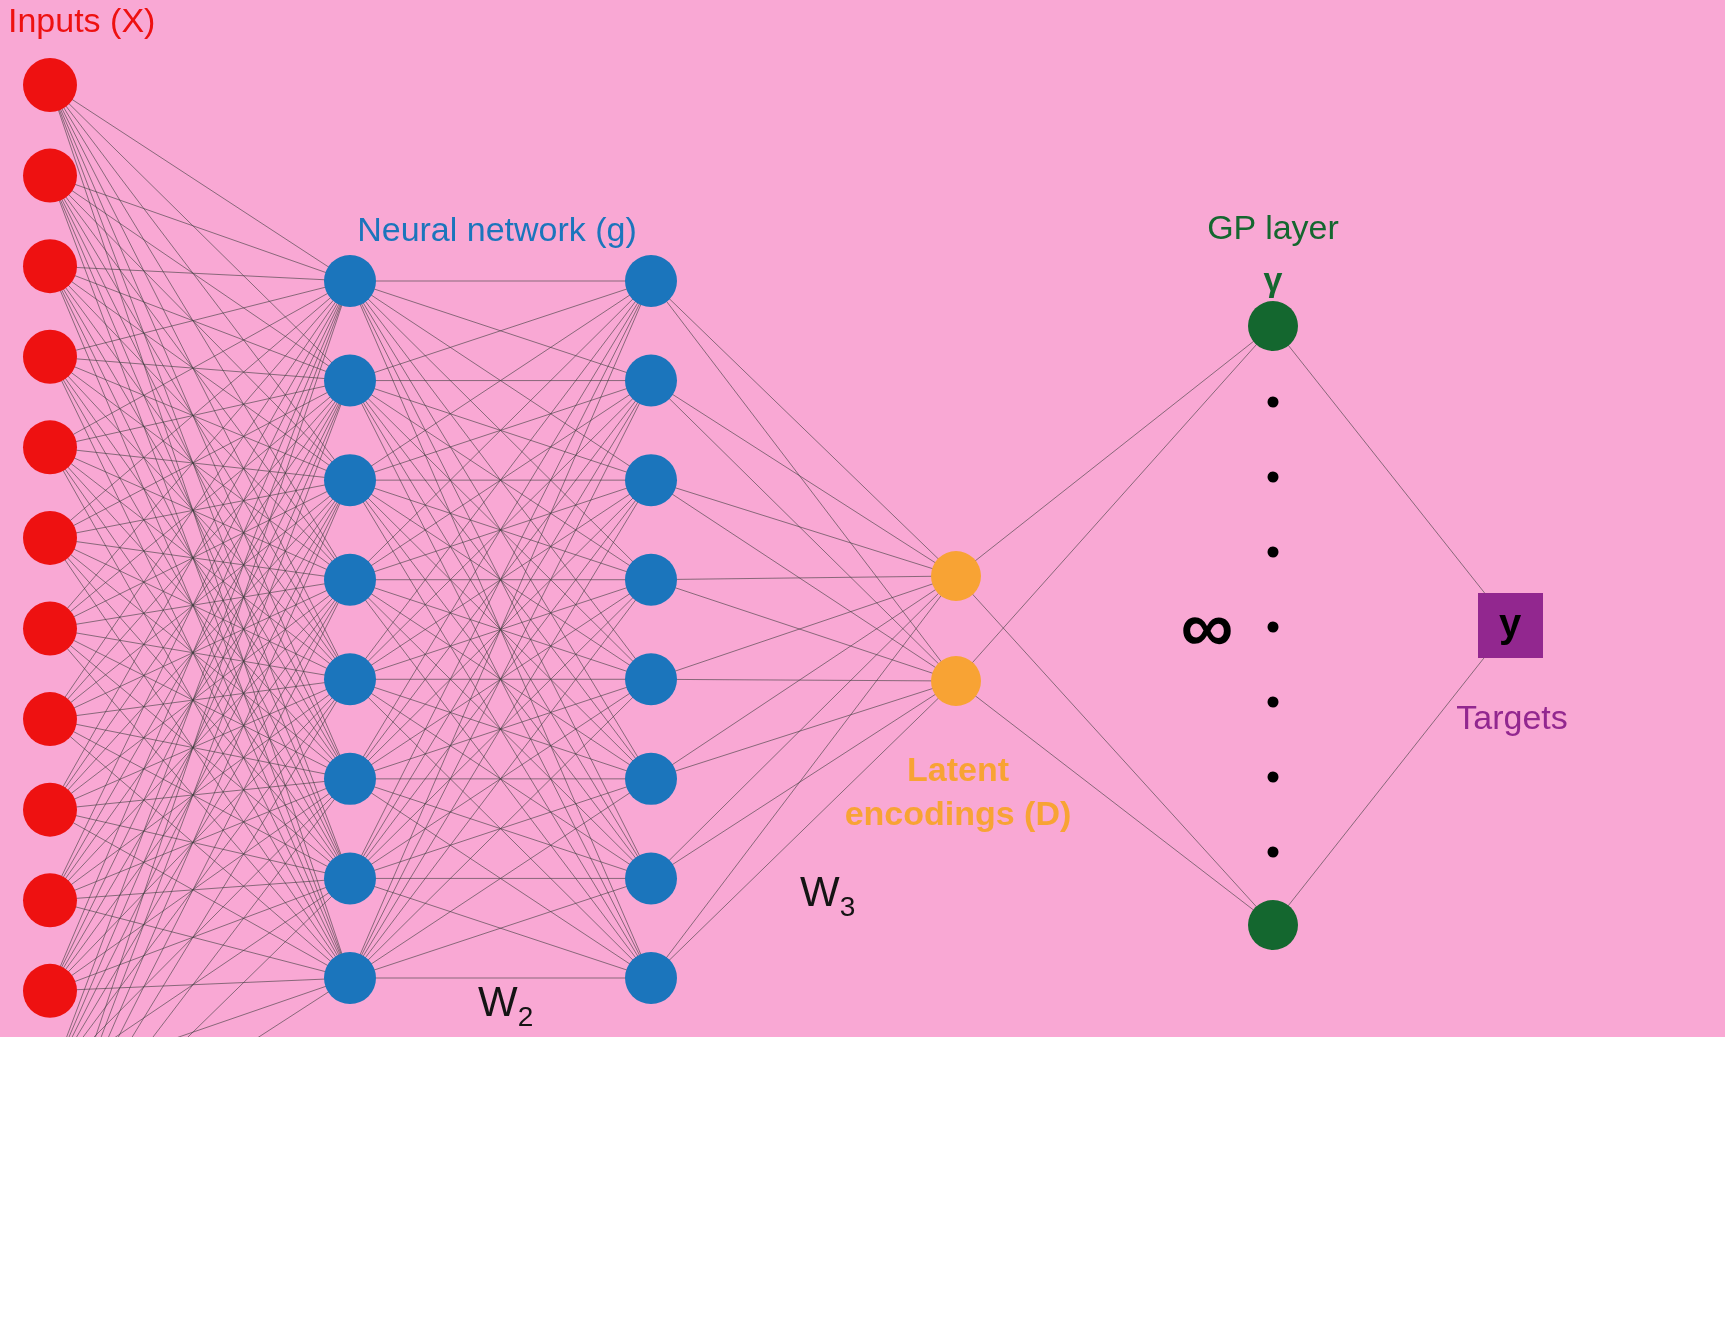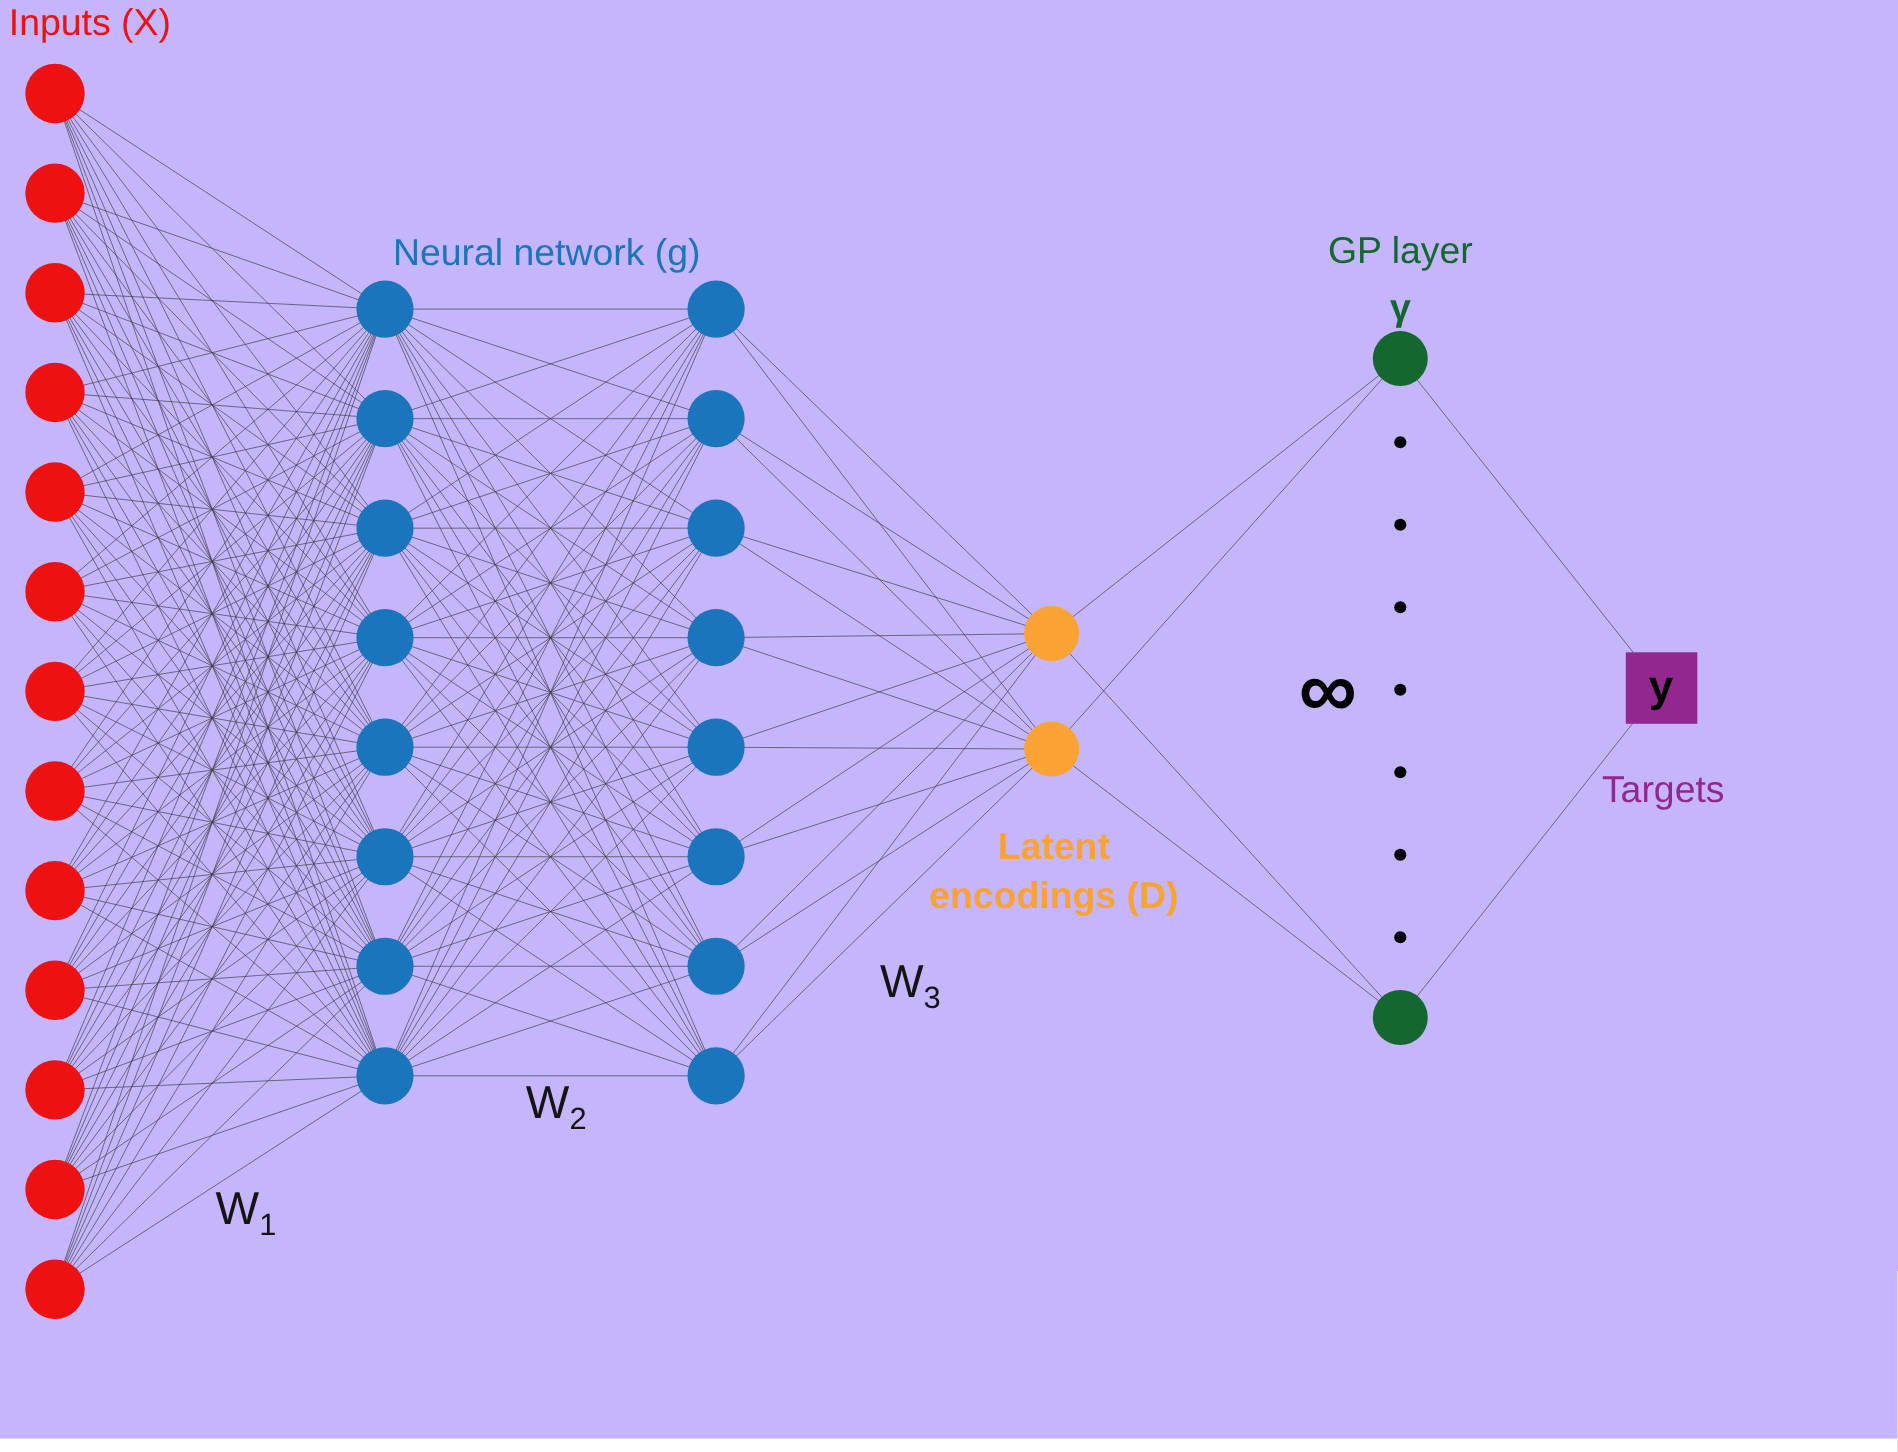--- a/index.html
+++ b/index.html
@@ -1,16 +1,16 @@
 <!DOCTYPE html>
 <html><head>
 <meta charset="utf-8">
 <style>
   html,body{margin:0;padding:0;background:#ffffff;}
-  .canvas{position:relative;width:1725px;height:1308px;background:#c4b5fd;overflow:hidden;}
+  .canvas{position:relative;width:1725px;height:1037px;background:#f9a8d4;overflow:hidden;}
   svg{display:block;}
   text{font-family:"Liberation Sans","DejaVu Sans",sans-serif;}
   .lbl{font-size:34px;}
   .bold{font-weight:700;}
   .w-base{font-size:42px;fill:#141414;}
   .w-sub{font-size:28px;fill:#141414;}
   .gamma{font-size:34px;font-weight:700;}
   .inf{font-size:74px;font-weight:700;fill:#000000;}
   .target-y{font-size:40px;font-weight:700;fill:#000000;}
 </style>

